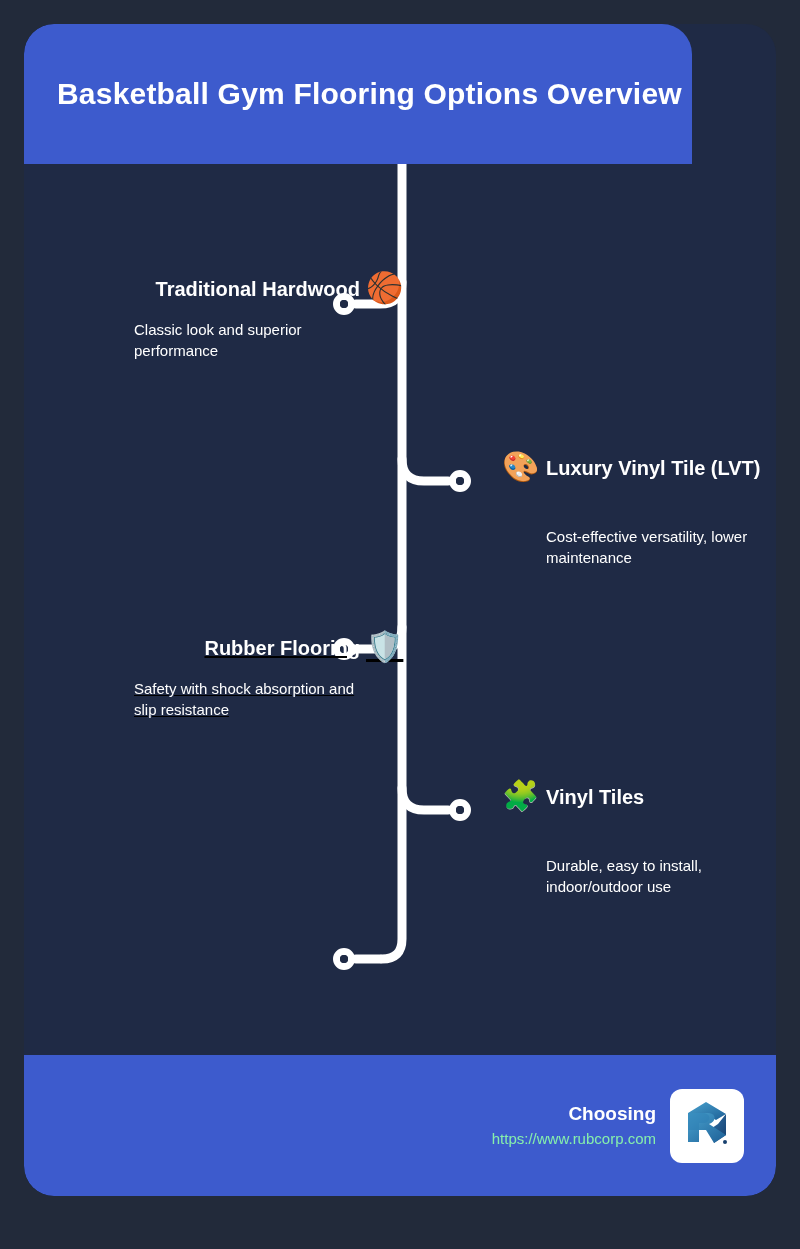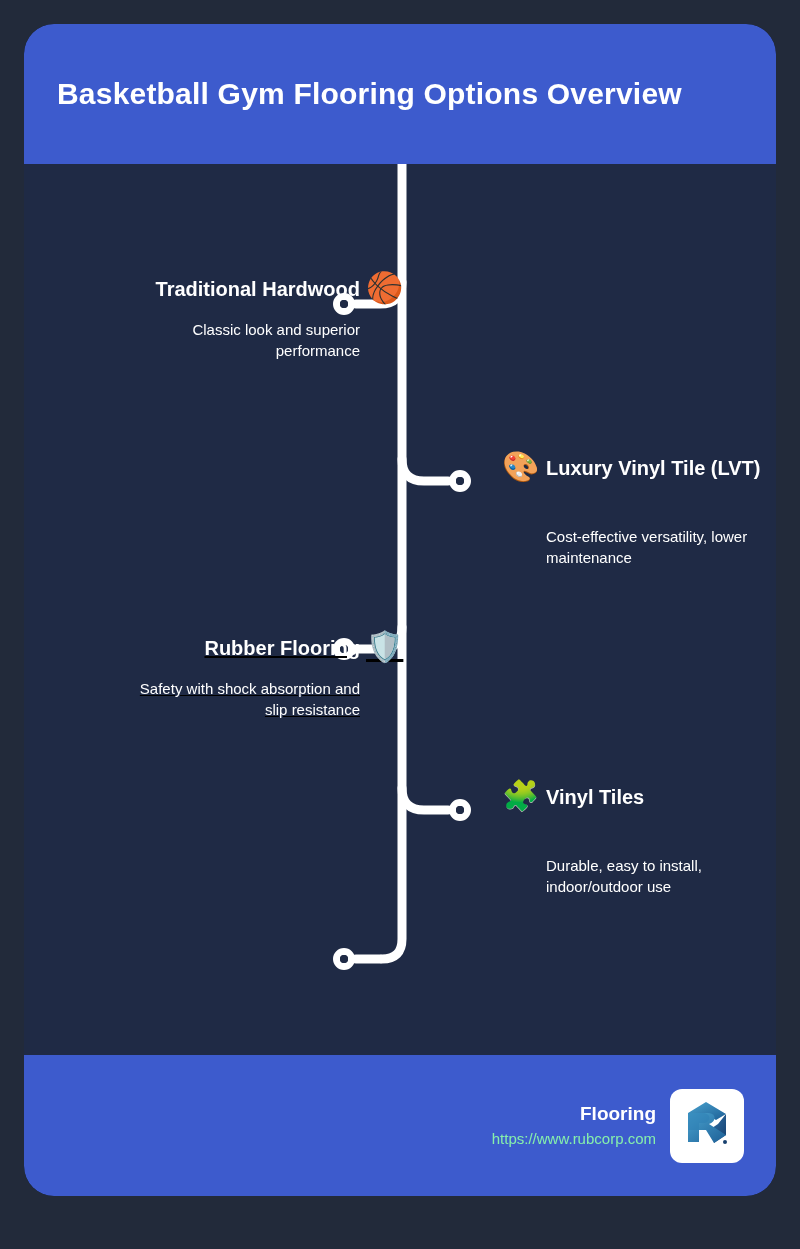--- a/index.html
+++ b/index.html
@@ -24,21 +24,21 @@
     background: #1f2a45;
     border-radius: 30px;
     overflow: hidden;
   }
 
   
   .header {
     position: absolute;
     left: 0;
     top: 0;
-    width: 752px;
+    width: 668px;
     height: 140px;
     background: #3d5bcd;
     border-radius: 30px 30px 0 0;
     display: flex;
     align-items: center;
   }
   .header-title {
     margin-left: 33px;
     color: #ffffff;
     font-size: 30px;
@@ -65,21 +65,21 @@
 
   .node {
     position: absolute;
     display: flex;
     align-items: flex-start;
   }
   .node.left  { right: 374px; flex-direction: row; justify-content: flex-end; }
   .node.right { left: 478px;  flex-direction: row; }
 
   .node-text { display: flex; flex-direction: column; }
-  .node.left  .node-text { align-items: flex-end; text-align: right; }
+  .node.left  .node-text { align-items: flex-end; text-align: left; }
   .node.right .node-text { align-items: flex-start; text-align: left; gap: 28px; }
 
   .node-title {
     color: #ffffff;
     font-size: 20px;
     font-weight: bold;
     line-height: 24px;
     white-space: nowrap;
   }
   .node-desc {
@@ -211,21 +211,21 @@
         <div class="node-title">Vinyl Tiles</div>
         <div class="node-desc">Durable, easy to install, indoor/outdoor use</div>
       </div>
     </div>
 
 
   </div>
 
   <div class="footer">
     <div class="footer-text">
-      <div class="footer-brand">Flooring</div>
+      <div class="footer-brand">Choosing</div>
       <div class="footer-url">https://www.rubcorp.com</div>
     </div>
     <div class="footer-logo">
       <svg width="58" height="58" viewBox="0 0 58 58">
         <defs>
           <linearGradient id="lgA" x1="0" y1="0" x2="1" y2="1">
             <stop offset="0%" stop-color="#4aa3cf"></stop>
             <stop offset="100%" stop-color="#1d5f96"></stop>
           </linearGradient>
           <linearGradient id="lgB" x1="0" y1="0" x2="1" y2="1">

